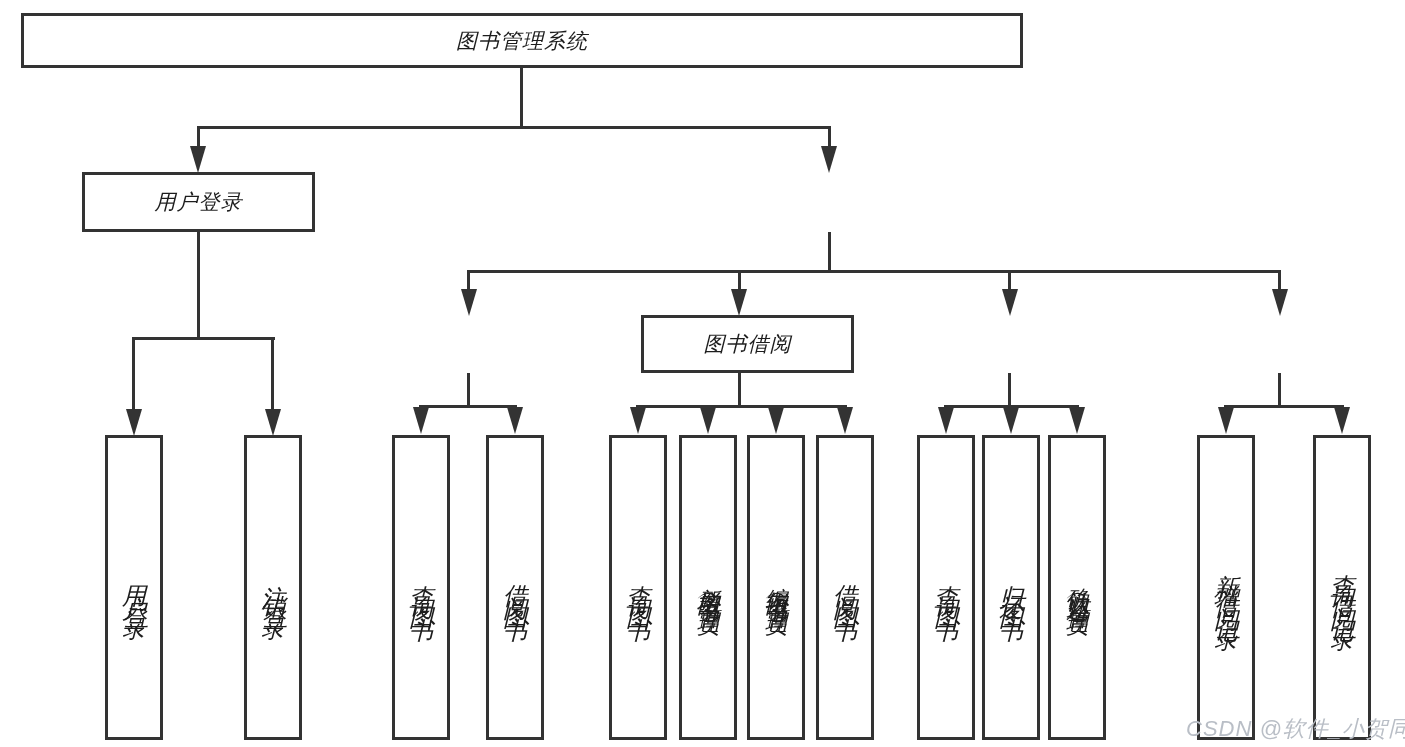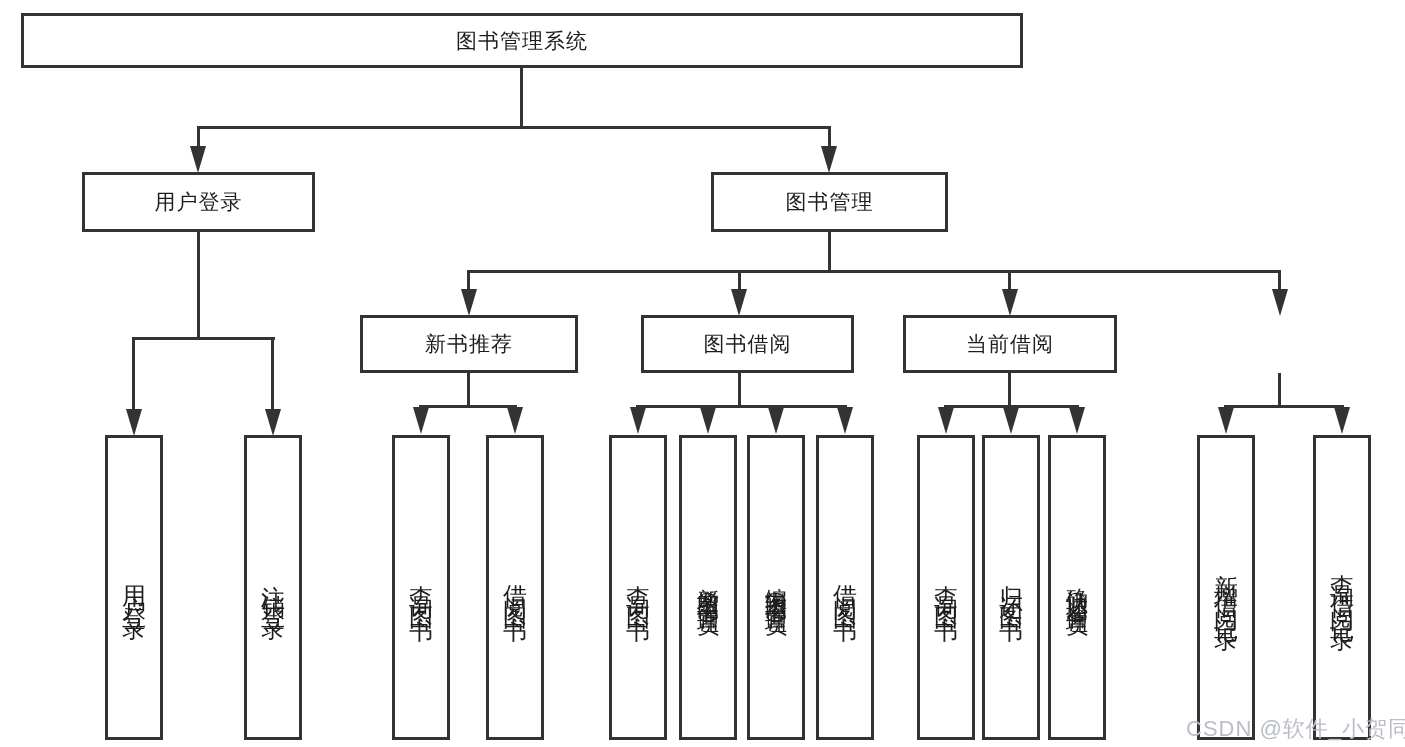--- a/index.html
+++ b/index.html
@@ -4,21 +4,21 @@
 <style>
   :root{
     --line:#333333;
     --text:#1d1d1d;
     --background:#ffffff;
     --watermark:#b9bec6;
   }
   html,body{margin:0;padding:0;background:var(--background);}
   #canvas{
     position:relative;width:1405px;height:747px;background:var(--background);
-    font-family:"Liberation Sans","DejaVu Sans",sans-serif;overflow:hidden;
+    font-family:"Liberation Sans","DejaVu Sans",sans-serif;overflow:hidden;font-style:italic;
   }
   .box{
     position:absolute;background:#fff;border:3px solid var(--line);
     box-sizing:border-box;display:flex;align-items:center;justify-content:center;
     color:var(--text);
   }
   .hnode{font-size:21px;letter-spacing:1px;}
   .leaf{width:58px;height:305px;top:435px;font-size:24px;}
   .leaf .vtext{
     writing-mode:vertical-rl;text-orientation:mixed;
@@ -45,35 +45,26 @@
 <div id="canvas">
 
   <div class="box hnode" style="left:21px;top:13px;width:1002px;height:55px">
     <span>图书管理系统</span>
   </div>
 
   <div class="box hnode" style="left:82px;top:172px;width:233px;height:60px">
     <span>用户登录</span>
   </div>
 
-  <div class="box hnode" style="left:711px;top:172px;width:237px;height:60px">
-    <span>图书管理</span>
-  </div>
 
-  <div class="box hnode" style="left:360px;top:315px;width:218px;height:58px">
-    <span>新书推荐</span>
-  </div>
 
   <div class="box hnode" style="left:641px;top:315px;width:213px;height:58px">
     <span>图书借阅</span>
   </div>
 
-  <div class="box hnode" style="left:903px;top:315px;width:214px;height:58px">
-    <span>当前借阅</span>
-  </div>
 
 
   <div class="box leaf" style="left:105px">
     <span class="vtext">用户登录</span>
   </div>
   <div class="box leaf" style="left:244px">
     <span class="vtext">注销登录</span>
   </div>
 
   <div class="box leaf" style="left:392px">

